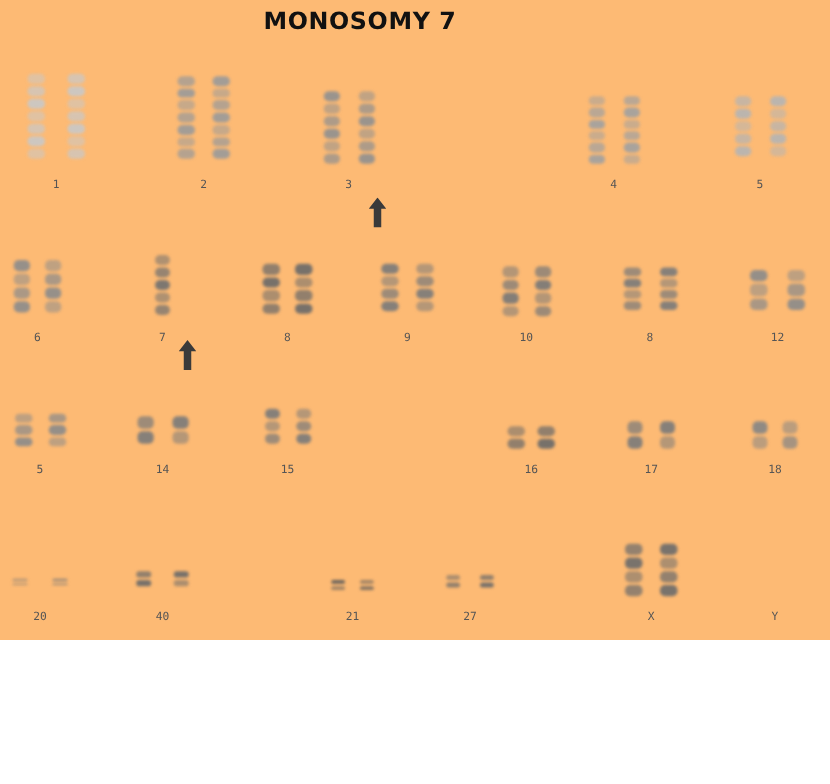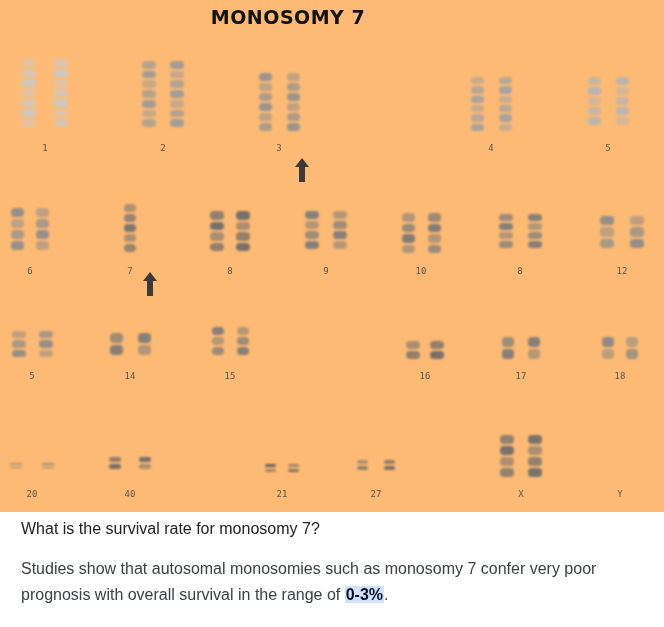--- a/index.html
+++ b/index.html
@@ -352,15 +352,13 @@
       <div class="arrow" style="left: 295px; top: 158px;"><svg width="14" height="24" viewBox="0 0 14 24">
           <polygon points="7,0 14,9 10,9 10,24 4,24 4,9 0,9" fill="#3a3a3a"></polygon>
         </svg></div>
       <div class="arrow" style="left: 143px; top: 272px;"><svg width="14" height="24" viewBox="0 0 14 24">
           <polygon points="7,0 14,9 10,9 10,24 4,24 4,9 0,9" fill="#3a3a3a"></polygon>
         </svg></div>
     </div>
 </div>
 
 <div class="qa">
-  <p class="question">What is the survival rate for monosomy 7?</p>
-  <div class="answer"><span>Studies show that autosomal monosomies such as monosomy 7 confer very poor prognosis with overall survival in the range of </span><span class="highlight" style="background: rgb(211, 227, 253);">0-3%</span><span>.</span></div>
 </div>
 
 </body></html>

